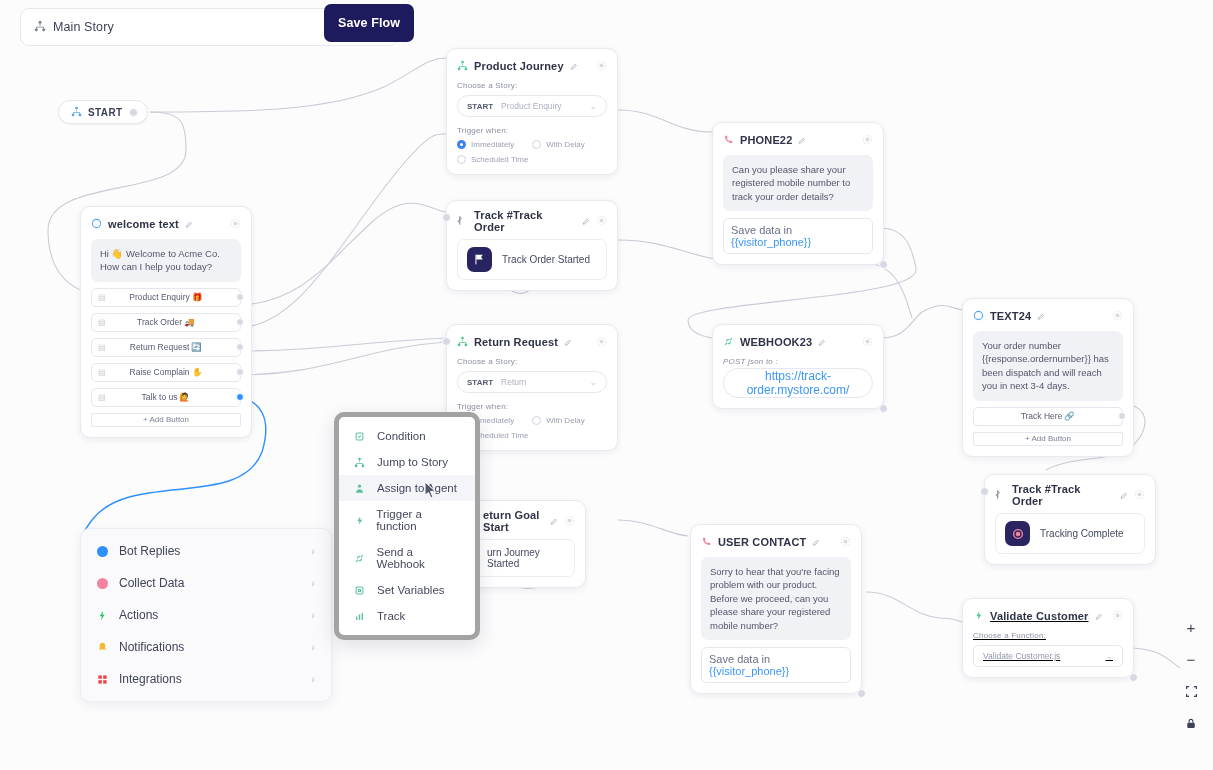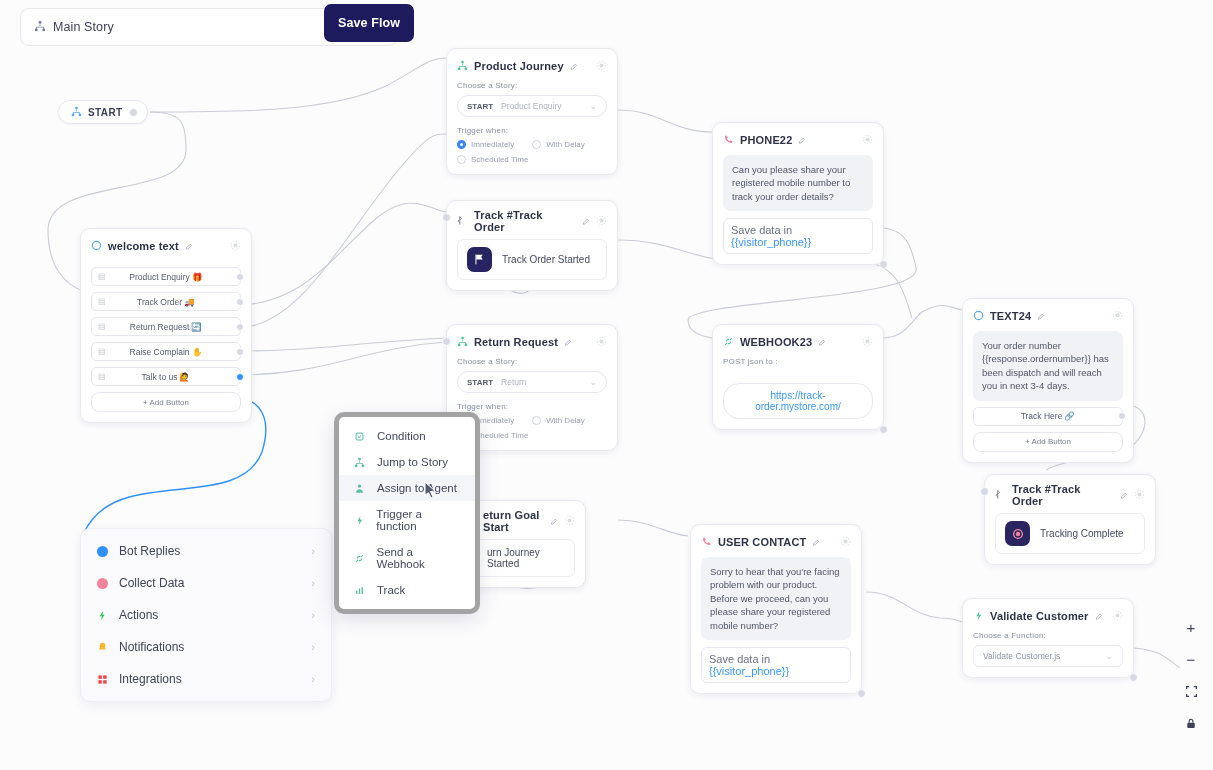--- a/index.html
+++ b/index.html
@@ -89,40 +89,40 @@
     display: flex; align-items: center; justify-content: center;
     font-size: 8.5px; color: #555a70; cursor: pointer;
   }
   .btn-row .grip { position: absolute; left: 6px; opacity: .35; font-size: 8px; }
   .btn-row .port {
     position: absolute; right: -4px; width: 8px; height: 8px; border-radius: 50%;
     background: #d6d9e3; border: 1px solid #fff;
   }
   .btn-row .port.active { background: #2e90fa; }
   .btn-add {
-    margin-top: 6px; height: 20px; border: 1px solid #e6e6ee; border-radius: 8px;
+    margin-top: 6px; height: 14px; border: 1px solid #e6e6ee; border-radius: 2px;
     display: flex; align-items: center; justify-content: center;
     font-size: 8px; color: #7c8296; cursor: pointer; background:#fff;
   }
 
   .chip-row {
     display: flex; align-items: center; gap: 10px;
     border: 1px solid #ececf3; border-radius: 7px; padding: 7px 9px; background: #fff;
   }
   .chip-icon {
     width: 25px; height: 25px; border-radius: 7px; flex: none;
     display: flex; align-items: center; justify-content: center;
     background: #282462; color: #fff; font-size: 12px;
   }
   .chip-icon.rose { background:#2a2560; }
   .chip-text { font-size: 10px; color: #444a61; }
 
   .url-box {
-    border: 1px solid #e7e7ef; border-radius: 16px; padding: 6px 9px;
-    font-size: 10px; color: #3b97f5; text-align: center;
+    border: 1px solid #e7e7ef; border-radius: 16px; padding: 0 9px;
+    font-size: 12px; color: #3b97f5; text-align: center;
   }
 
   
   .port-io {
     position: absolute; width: 9px; height: 9px; border-radius: 50%;
     background: #d6d9e3; border: 1px solid #fcfcfd;
   }
 
   
   .ctx-menu {
@@ -217,41 +217,43 @@
         <circle cx="8" cy="3" r="2"></circle>
           <circle cx="3" cy="13" r="2"></circle>
           <circle cx="13" cy="13" r="2"></circle>
         <path d="M7.5 5h1v3h-1zM3.5 9h9v1h-9zM3 9h1v3H3zM12 9h1v3h-1z"></path>
       </svg>
     </span>
     <span>START</span>
     <span class="port-io" style="position:static;"></span>
   </div>
 
-  <div class="node" style="left:80px; top:228px; width:172px;">
+  <div class="node" style="left:80px; top:206px; width:172px;">
     <div class="node-head">
       <span>
         <svg width="11" height="11" viewBox="0 0 16 16" fill="none" stroke="#58a7f0" stroke-width="1.6">
             <circle cx="8" cy="8" r="6"></circle>
           </svg>
       </span>
       <span class="node-title">welcome text</span>
       <span>
         <svg width="8" height="8" viewBox="0 0 20 20" fill="none" stroke="#9aa0b2" stroke-width="1.8">
             <path d="M3 15.5l1-3.5L13 3l3 3-9 9-4 .5z"></path>
           </svg>
       </span>
       <span class="node-gear">
         <svg width="11" height="11" viewBox="0 0 16 16" fill="#b6bac7">
             <circle cx="8" cy="8" r="3"></circle>
             <circle cx="8" cy="8" r="6" fill="none" stroke="#c9ccd6" stroke-width="1.6" stroke-dasharray="2 2"></circle>
           </svg>
       </span>
     </div>
     <div class="node-body">
+      <div class="bubble" style="white-space:pre-line;">Hi 👋 Welcome to Acme Co.
+How can I help you today?</div>
       <div class="btn-row">
         <span class="grip">▤</span>
         <span>Product Enquiry 🎁</span>
         <span class="port"></span>
       </div>
       <div class="btn-row">
         <span class="grip">▤</span>
         <span>Track Order 🚚</span>
         <span class="port"></span>
       </div>
@@ -455,21 +457,21 @@
           </svg>
       </span>
       <span class="node-gear">
         <svg width="11" height="11" viewBox="0 0 16 16" fill="#b6bac7">
             <circle cx="8" cy="8" r="3"></circle>
             <circle cx="8" cy="8" r="6" fill="none" stroke="#c9ccd6" stroke-width="1.6" stroke-dasharray="2 2"></circle>
           </svg>
       </span>
     </div>
     <div class="node-body">
-      <div class="field-label" style="margin-bottom:17px;">POST json to :</div>
+      <div class="field-label" style="margin-bottom:2px;font-style:italic;">POST json to :</div>
       <div class="url-box">https://track-order.mystore.com/</div>
     </div>
   </div>
 
   <div class="node" style="left:962px; top:298px; width:172px;">
     <div class="node-head">
       <span>
         <svg width="11" height="11" viewBox="0 0 16 16" fill="none" stroke="#58a7f0" stroke-width="1.6">
             <circle cx="8" cy="8" r="6"></circle>
           </svg>
@@ -577,21 +579,21 @@
           <svg width="14" height="14" viewBox="0 0 16 16" fill="none" stroke="#f2849e" stroke-width="1.6">
               <circle cx="8" cy="8" r="5"></circle>
               <circle cx="8" cy="8" r="1.8" fill="#f2849e"></circle>
             </svg>
         </span>
         <span class="chip-text">Tracking Complete</span>
       </div>
     </div>
   </div>
 
-  <div class="node" style="left:962px; top:598px; width:172px;">
+  <div class="node" style="left:962px; top:598px; width:172px;text-decoration:underline;">
     <span class="port-io" style="right:-5px; bottom:-5px;"></span>
     <div class="node-head">
       <span>
         <svg width="11" height="11" viewBox="0 0 16 16" fill="#4fc79a">
             <path d="M9 2L5 9h3l-1 5 5-7H9z"></path>
           </svg>
       </span>
       <span class="node-title">Validate Customer</span>
       <span>
         <svg width="8" height="8" viewBox="0 0 20 20" fill="none" stroke="#9aa0b2" stroke-width="1.8">
@@ -656,20 +658,29 @@
       <span class="ctx-ico">
         <svg width="11" height="11" viewBox="0 0 16 16" fill="none" stroke="#5bbfa2" stroke-width="1.6">
             <path d="M6 10L3 13M10 6l3-3"></path>
             <path d="M5 8a3 3 0 014-3M11 8a3 3 0 01-4 3"></path>
           </svg>
       </span>
       <span>Send a Webhook</span>
     </div>
     <div class="ctx-item">
       <span class="ctx-ico">
+        <svg width="11" height="11" viewBox="0 0 16 16" fill="none" stroke="#5bbfa2" stroke-width="1.5">
+            <rect x="3" y="3" width="10" height="10" rx="2"></rect>
+            <path d="M6.5 6.5h3v3h-3z"></path>
+          </svg>
+      </span>
+      <span>Set Variables</span>
+    </div>
+    <div class="ctx-item">
+      <span class="ctx-ico">
         <svg width="11" height="11" viewBox="0 0 16 16" fill="#5bbfa2">
             <rect x="3" y="8" width="2" height="5"></rect>
             <rect x="7" y="5" width="2" height="8"></rect>
             <rect x="11" y="3" width="2" height="10"></rect>
           </svg>
       </span>
       <span>Track</span>
     </div>
   </div>
 

